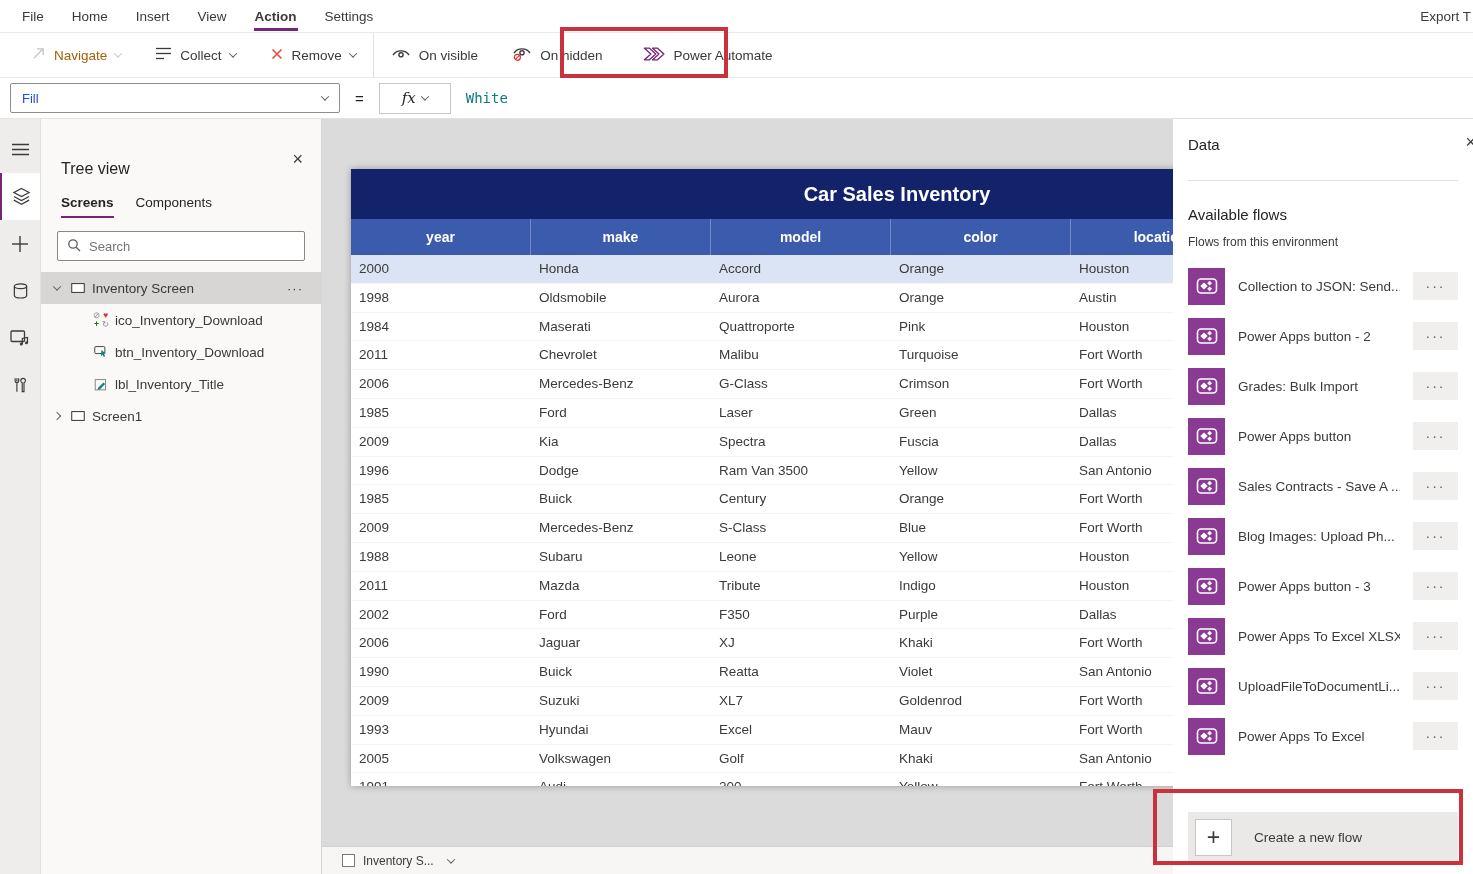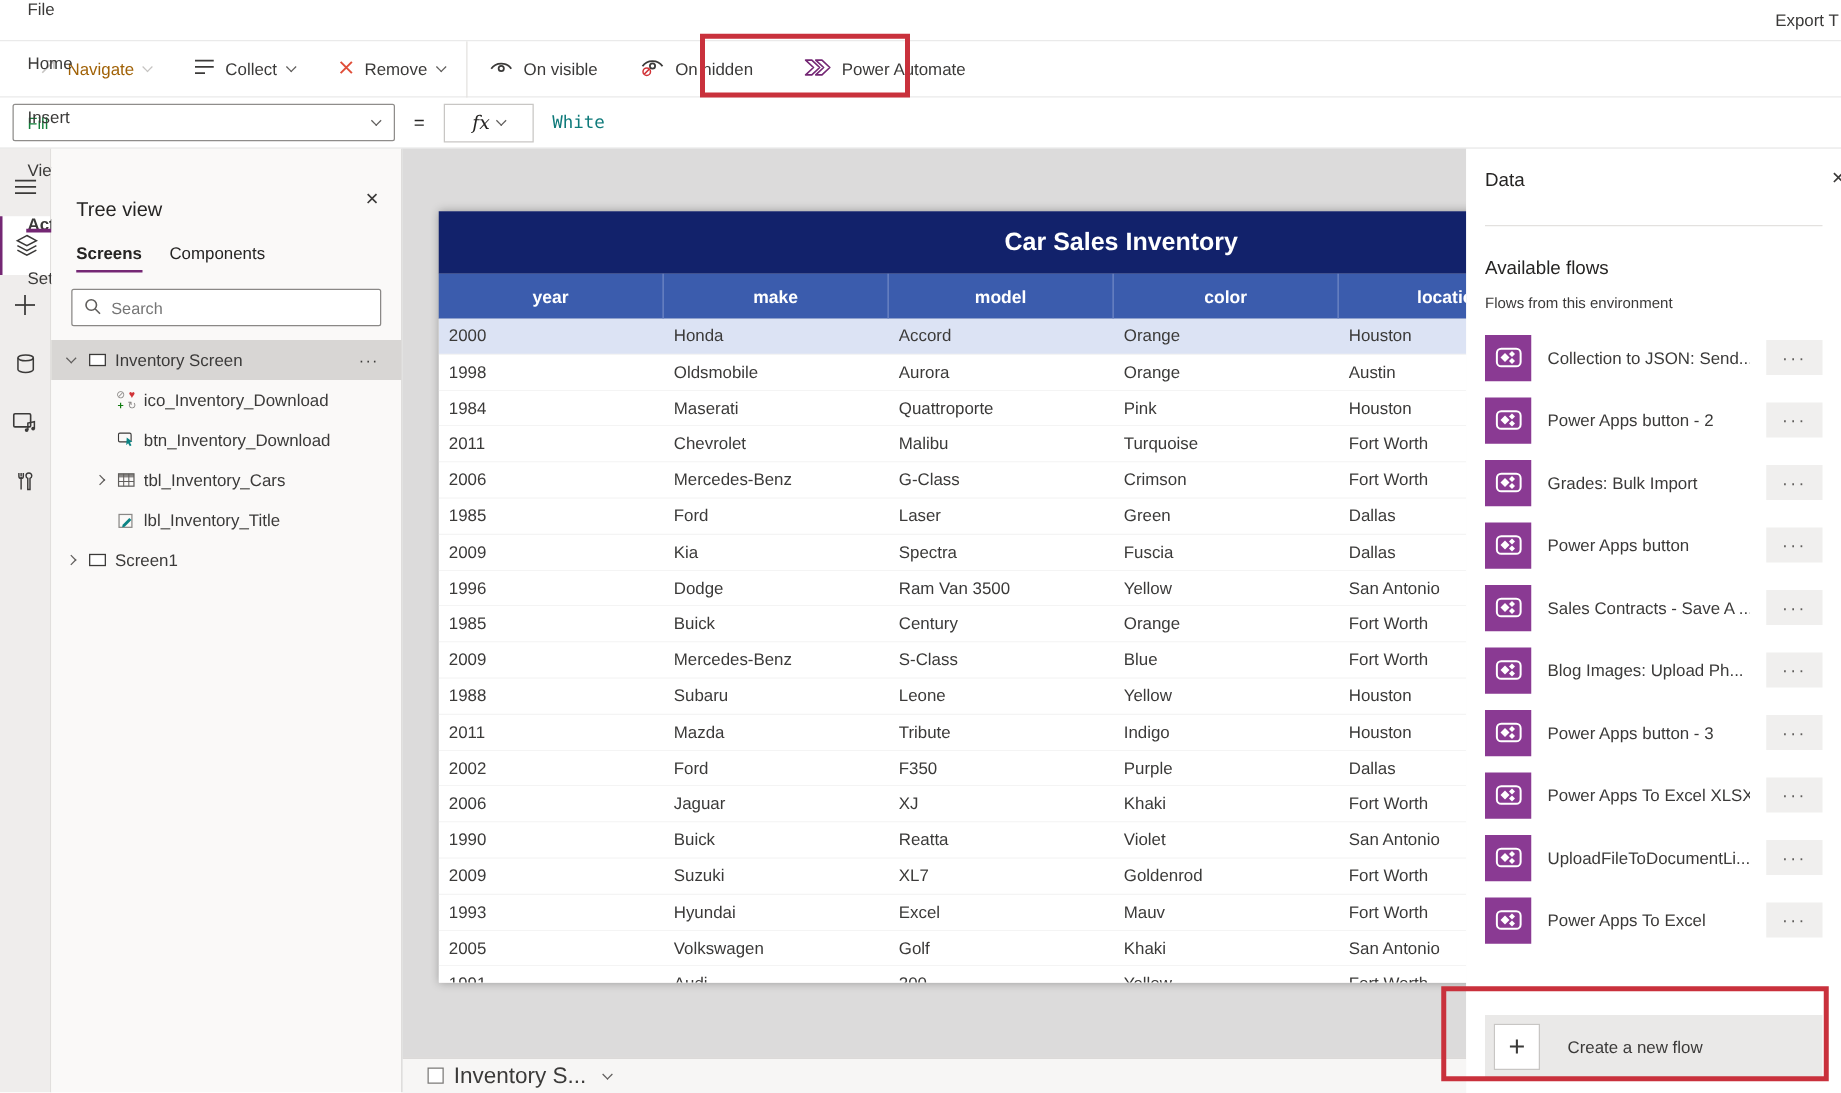--- a/index.html
+++ b/index.html
@@ -1,38 +1,38 @@
 <!DOCTYPE html>
 <html><head>
 <meta charset="utf-8">
 <style>
   * { margin:0; padding:0; box-sizing:border-box; }
   html,body { width:1473px; height:874px; overflow:hidden; }
   body { font-family:"Liberation Sans", sans-serif; color:#3b3a39; background:#fff; position:relative; }
 
   
   .menu-bar { height:33px; border-bottom:1px solid #eaeaea; display:flex; align-items:stretch; padding-left:22px; position:relative; font-size:13.5px; }
-  .menu-items { display:flex; gap:28px;flex-direction:column; }
+  .menu-items { display:flex; gap:28px; }
   .menu-item { display:flex; align-items:center; position:relative; cursor:default; }
   .menu-item.active { font-weight:700; }
   .menu-item.active::after { content:""; position:absolute; left:-1px; right:-1px; bottom:1px; height:3px; background:#742774; }
   .menu-right { position:absolute; right:2px; top:0; height:100%; display:flex; align-items:center; font-size:13.5px; color:#3b3a39; }
 
   
   .toolbar { height:45px; border-bottom:1px solid #eaeaea; display:flex; align-items:center; font-size:13.5px; padding-left:14px; }
   .tool-group { display:flex; align-items:center; gap:8px; padding:0 17px; height:100%; }
   .tool-group.disabled { color:#a16207; }
   .divider-v { width:1px; height:45px; background:#e4e2e0; }
   .chev { width:6px; height:6px; border-right:1.4px solid #605e5c; border-bottom:1.4px solid #605e5c; display:inline-block; transform:rotate(45deg) translate(-1px,-1px); }
   .chev.right { transform:rotate(-45deg); }
   .disabled .chev { border-color:#c6c4c2; }
 
   
   .formula-bar { height:41px; border-bottom:1px solid #e3e3e3; display:flex; align-items:center; padding-left:10px; }
-  .property-dd { width:306px; height:30px; border:1px solid #8f8d8b; border-radius:2px; display:flex; align-items:center; justify-content:space-between; padding:0 11px; font-size:13px; color:#15803d; background:#fff; }
+  .property-dd { width:330px; height:30px; border:1px solid #8f8d8b; border-radius:2px; display:flex; align-items:center; justify-content:space-between; padding:0 11px; font-size:13px; color:#1d4ed8; background:#fff; }
   .equals { margin:0 15px; font-size:15px; color:#252423; }
   .fx-box { border:1px solid #c8c6c4; height:31px; width:72px; display:flex; align-items:center; justify-content:center; gap:6px; background:#fff; }
   .fx-label { font-family:"DejaVu Serif", serif; font-style:italic; font-size:15px; color:#252423; }
   .formula-text { margin-left:15px; font-family:"DejaVu Sans Mono", monospace; font-size:14px; color:#0e7a7a; }
 
   
   .main { display:flex; height:755px; }
 
   
   .rail { width:41px; background:#efedec; border-right:1px solid #e1dfdd; display:flex; flex-direction:column; padding-top:7px; flex:0 0 auto; }
@@ -60,21 +60,21 @@
   
   .canvas { width:851px; background:#dcdbdb; position:relative; overflow:hidden; flex:0 0 auto; }
   .dtable { position:absolute; left:29px; top:50px; width:1092px; box-shadow:0 0 7px rgba(0,0,0,.3); }
   .ttitle { height:50px; background:#12226b; color:#fff; font-size:20px; font-weight:700; display:flex; align-items:center; justify-content:center; }
   .thead { height:36px; background:#3b5cad; display:flex; }
   .th { width:180px; color:#fff; font-size:14px; font-weight:700; display:flex; align-items:center; justify-content:center; border-right:1px solid #7288c5; flex:0 0 auto; }
   .rows { background:#fff; height:531px; overflow:hidden; }
   .tr { display:flex; height:28.8px; background:#fff; border-bottom:1px solid #f4f4f4; }
   .tr.sel { background:#dce3f4; }
   .td { width:180px; line-height:28px; padding-left:8px; font-size:13.5px; color:#3b3a39; white-space:nowrap; flex:0 0 auto; }
-  .canvas-bottom { position:absolute; left:0; right:0; bottom:0; height:28px; background:#f7f6f5; border-top:1px solid #d2d0ce; display:flex; align-items:center; padding-left:20px; gap:8px; font-size:18px;margin-top:20px; }
+  .canvas-bottom { position:absolute; left:0; right:0; bottom:0; height:28px; background:#f7f6f5; border-top:1px solid #d2d0ce; display:flex; align-items:center; padding-left:20px; gap:8px; font-size:12px;margin-top:20px; }
   .screen-chip { width:13px; height:13px; border:1.3px solid #7a7876; background:#fff; flex:0 0 auto; }
 
   
   .data-panel { width:300px; background:#fff; position:relative; padding:0 15px; flex:0 0 auto; }
   .dp-title { padding-top:17px; font-size:15px; color:#252423; }
   .dp-close { position:absolute; top:14px; right:-3px; }
   .dp-divider { margin-top:27px; border-bottom:1px solid #e3e1df; }
   .dp-section-title { margin-top:25px; font-size:15px; color:#252423; }
   .dp-section-sub { margin-top:12px; font-size:12px; color:#3b3a39; }
   .flows { margin-top:12px; }
@@ -279,35 +279,20 @@
         <span class="slot"></span>
         <span class="slot">
           <svg width="18" height="16" viewBox="0 0 18 16">
               <rect x="1" y="1" width="13" height="9" rx="1.5" fill="none" stroke="#3b3a39" stroke-width="1.2"></rect>
               <path d="M9.5 5.5 l5.8 4.4 -2.7 .5 1.8 2.9 -1.7 1 -1.8 -2.9 -1.9 2 z" fill="#0b8484"></path>
             </svg>
         </span>
         <span>btn_Inventory_Download</span>
       </div>
       <div class="tp-row child">
-        <span class="slot">
-            <span class="chev right"></span>
-          </span>
-        <span class="slot">
-          <svg width="17" height="14" viewBox="0 0 17 14">
-              <rect x="1" y="1" width="15" height="3.5" fill="#8a8886"></rect>
-              <rect x="1" y="1" width="15" height="12" fill="none" stroke="#605e5c" stroke-width="1.2"></rect>
-              <line x1="6" y1="1" x2="6" y2="13" stroke="#605e5c" stroke-width="1"></line>
-              <line x1="11" y1="1" x2="11" y2="13" stroke="#605e5c" stroke-width="1"></line>
-              <line x1="1" y1="8.5" x2="16" y2="8.5" stroke="#605e5c" stroke-width="1"></line>
-            </svg>
-        </span>
-        <span>tbl_Inventory_Cars</span>
-      </div>
-      <div class="tp-row child">
         <span class="slot"></span>
         <span class="slot">
           <svg width="17" height="17" viewBox="0 0 17 17">
               <rect x="1.5" y="2.5" width="12.5" height="12.5" fill="none" stroke="#8a8886" stroke-width="1.2"></rect>
               <path d="M5 12.5 L11.5 6 L13.5 8 L7 14.5 L4.5 15 Z" fill="#0b8484"></path>
             </svg>
         </span>
         <span>lbl_Inventory_Title</span>
       </div>
       <div class="tp-row">

